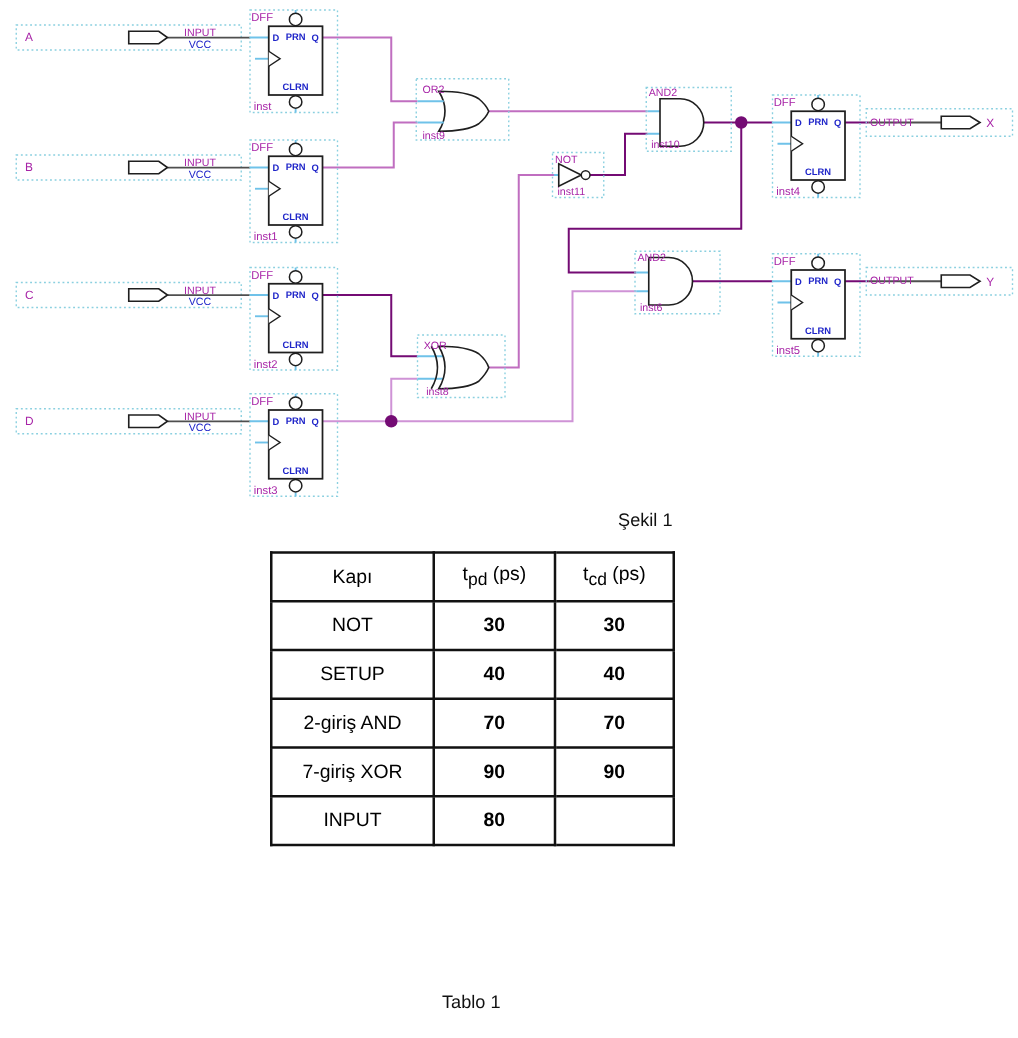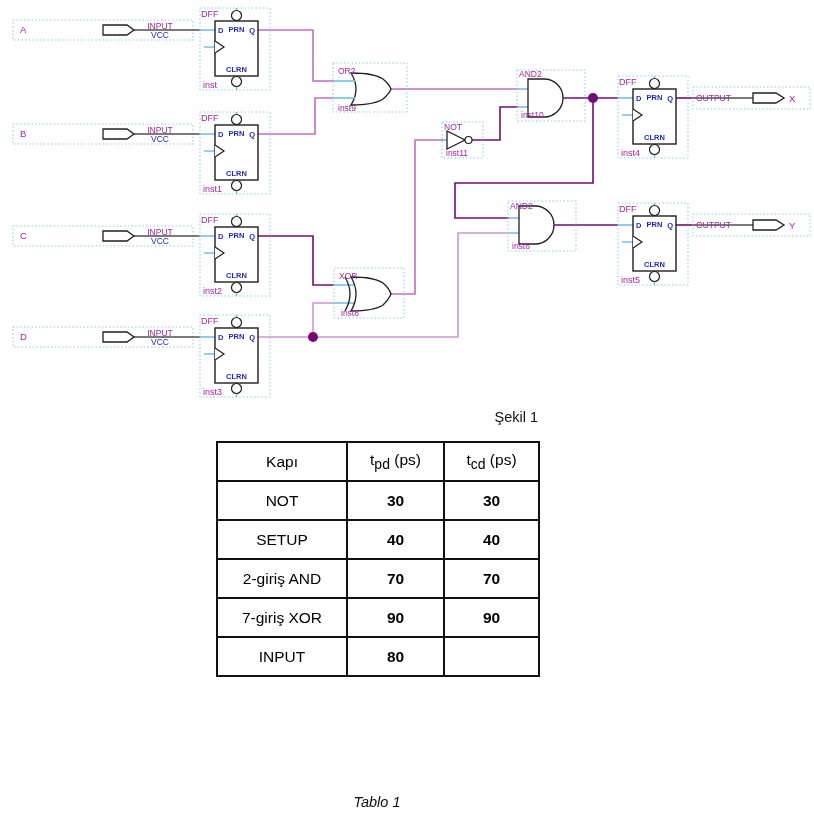--- a/index.html
+++ b/index.html
@@ -2,21 +2,21 @@
 <html><head>
 <meta charset="utf-8">
 <style>
   html,body{margin:0;padding:0;background:#fff;}
   .page{position:relative;width:814px;height:830px;background:#fff;overflow:hidden;
         font-family:"Liberation Sans",sans-serif;}
   svg text{font-family:"Liberation Sans",sans-serif;}
   .figure-caption{position:absolute;left:216px;top:409px;width:322px;text-align:right;
         font-size:14.5px;color:#111;}
   .table-caption{position:absolute;left:216px;top:794px;width:322px;text-align:center;
-        font-size:14.5px;color:#111;font-style:italic;}
+        font-size:14.5px;color:#111;}
   table.timing{position:absolute;left:216px;top:441px;border-collapse:collapse;table-layout:fixed;}
   table.timing th, table.timing td{border:2px solid #111;height:37px;text-align:center;
         vertical-align:middle;font-size:15.5px;color:#000;padding:0;background:#fff;}
   table.timing th{font-weight:400;}
   table.timing td.num{font-weight:700;}
   table.timing sub{font-size:14px;text-align:center;}
   .c0{width:130px}.c1{width:97px}.c2{width:95px}
 </style>
 </head>
 <body>

